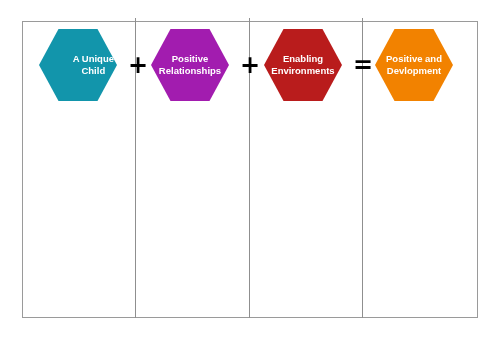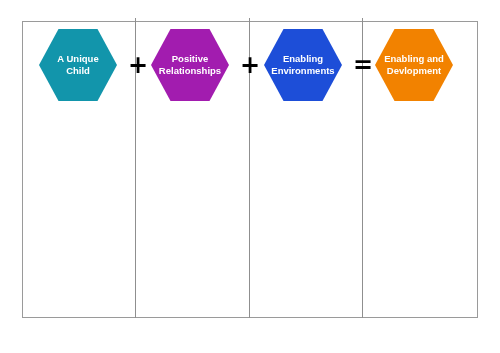--- a/index.html
+++ b/index.html
@@ -50,23 +50,23 @@
     align-items: center;
     justify-content: center;
     text-align: center;
     color: #ffffff;
     font-weight: bold;
     font-size: 9.5px;
     line-height: 1.25;
     padding: 0 3px;
     box-sizing: border-box;
   }
-  #hex-unique-child       { left: 39px;  top: 29px; background: #1295ab; }
+  #hex-unique-child       { left: 39px;  top: 29px; background: #1295ab; justify-content: flex-end; }
   #hex-positive-relationships { left: 151px; top: 29px; background: #a21caf; }
-  #hex-enabling-environments  { left: 264px; top: 29px; background: #1d4ed8; }
+  #hex-enabling-environments  { left: 264px; top: 29px; background: #b91c1c; }
   #hex-learning-development   { left: 375px; top: 29px; background: #f28200; }
 
   .hex-label {
     display: block;
     white-space: pre-line;
   }
 
   
   .operator {
     position: absolute;
@@ -109,19 +109,19 @@
   <span class="hex-label">Positive
 Relationships</span>
 </div>
 
 <div class="hex" id="hex-enabling-environments">
   <span class="hex-label">Enabling
 Environments</span>
 </div>
 
 <div class="hex" id="hex-learning-development">
-  <span class="hex-label">Enabling and
+  <span class="hex-label">Positive and
 Devlopment</span>
 </div>
 
 <div class="operator" id="operator-plus-1">+</div>
 <div class="operator" id="operator-plus-2">+</div>
 <div class="operator" id="operator-equals">=</div>
 
 </body></html>

